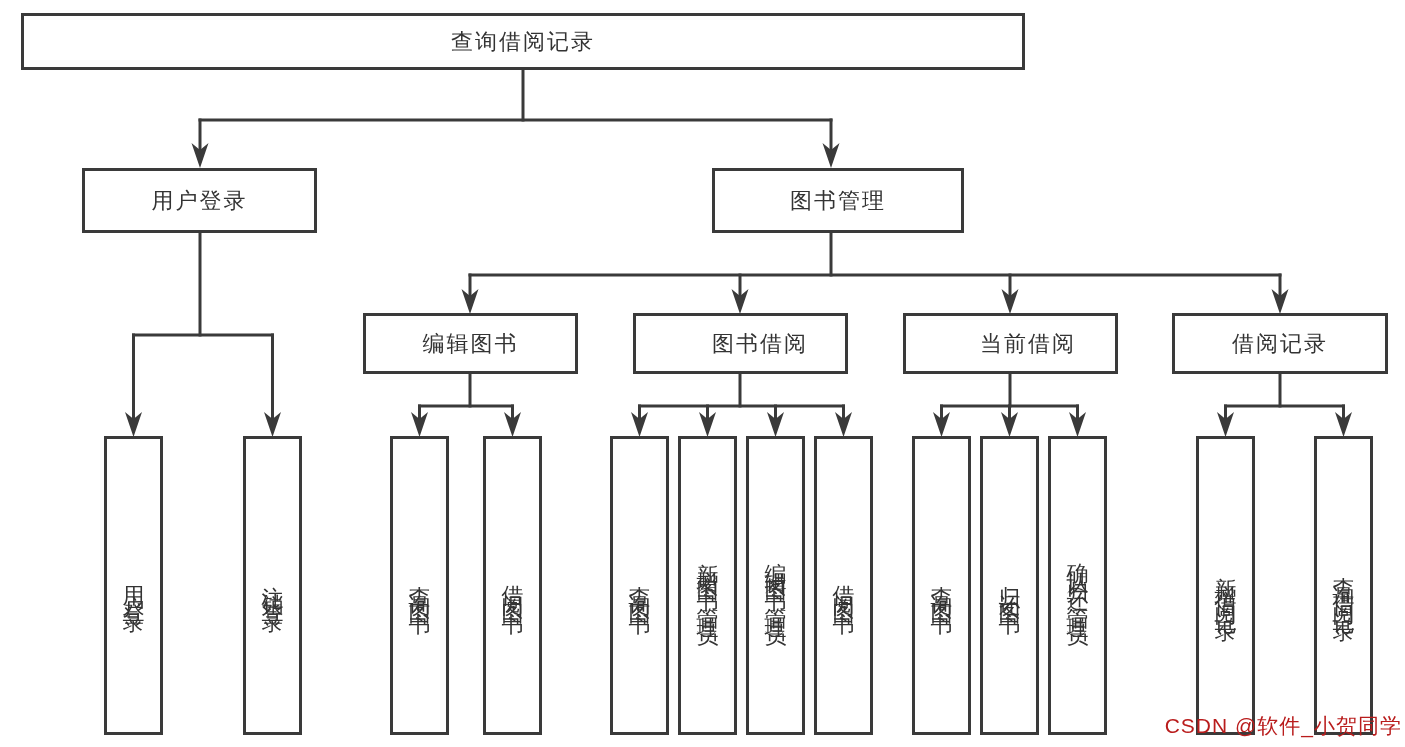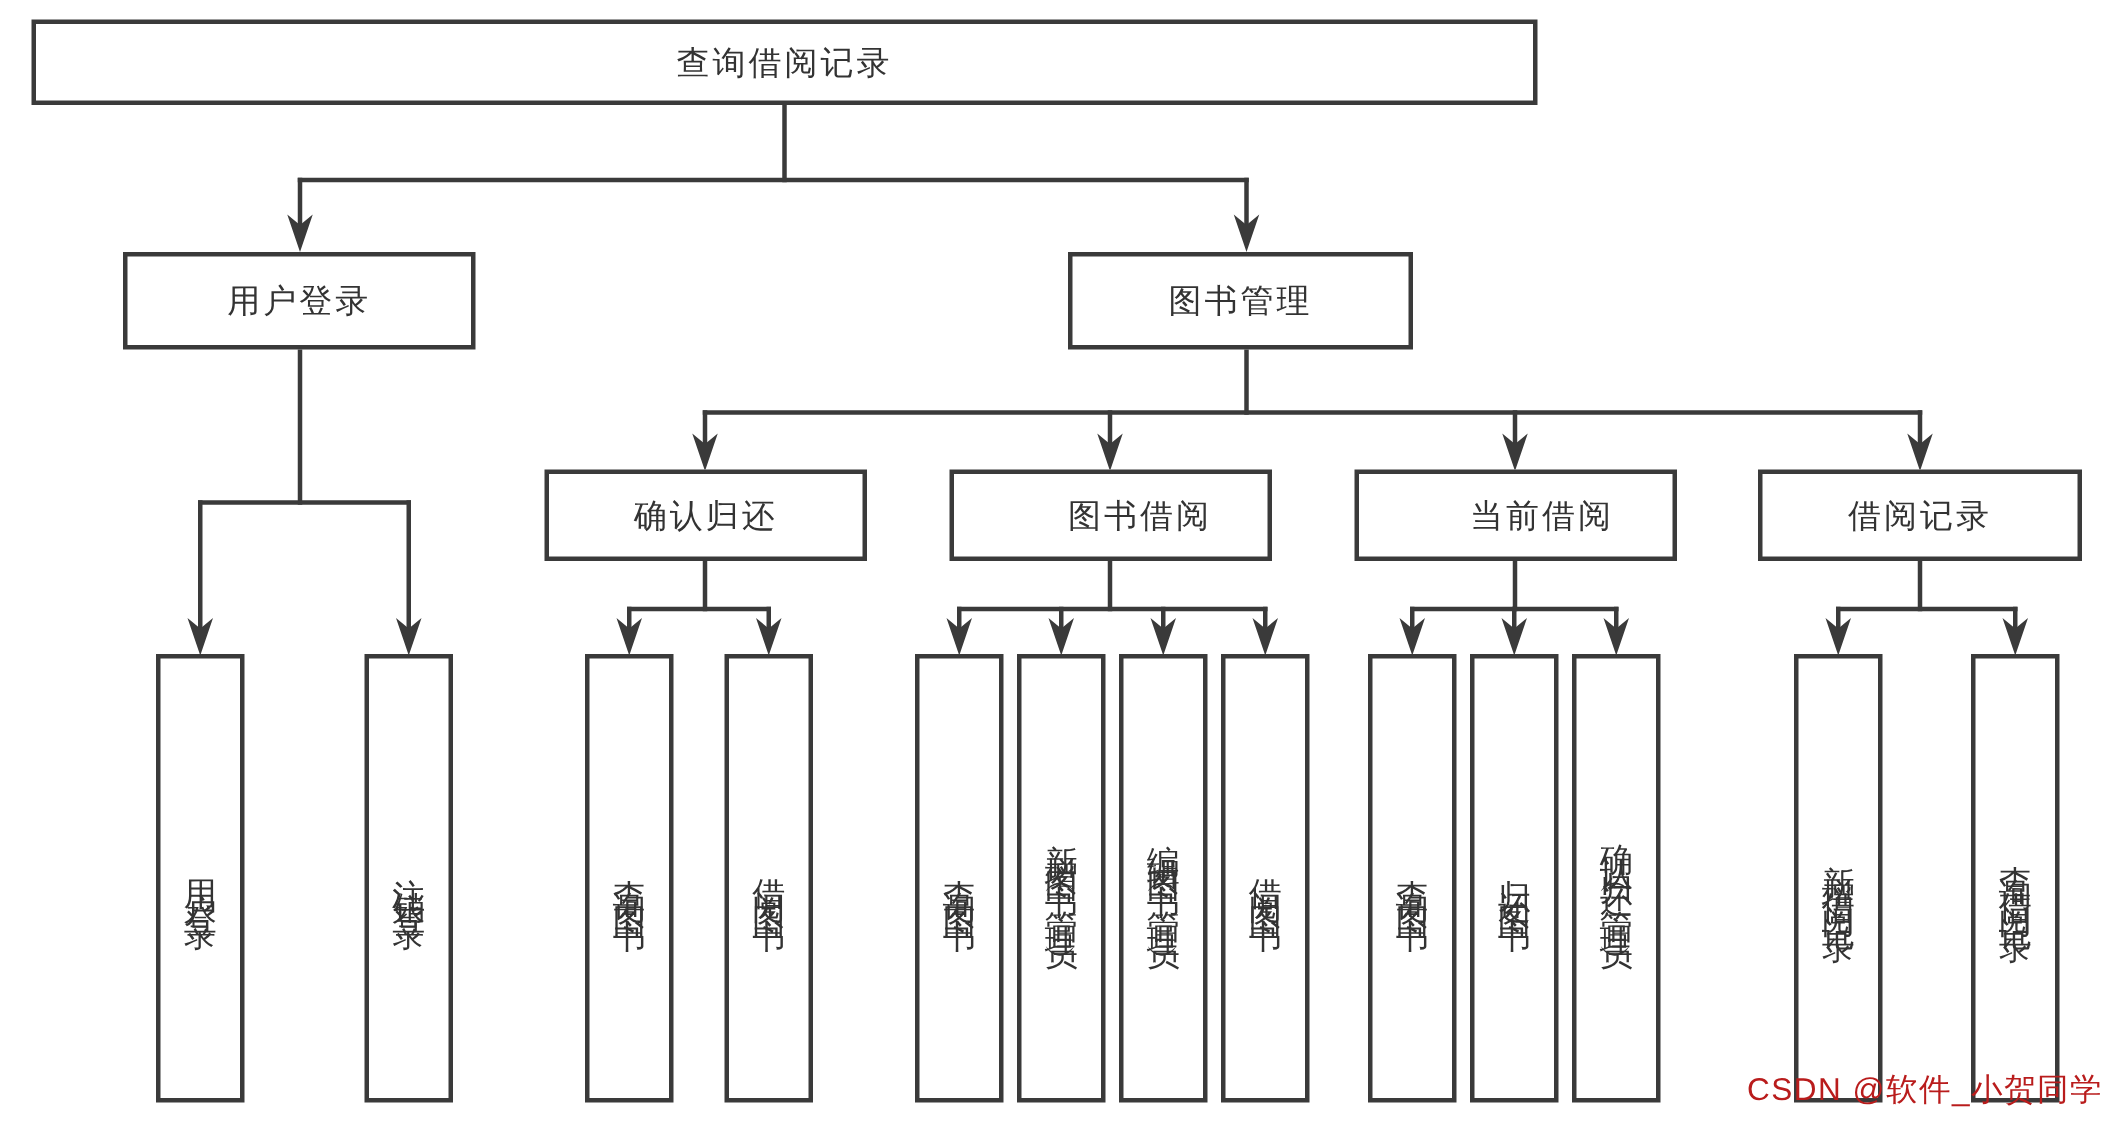--- a/index.html
+++ b/index.html
@@ -43,21 +43,21 @@
     writing-mode: vertical-rl;
     text-orientation: mixed;
     font-size: 22px;
     letter-spacing: 9px;
     line-height: 1;
     white-space: nowrap;
   }
   
   .box-root  { left: 21px;   top: 13px;  width: 1004px; height: 57px; }
   .box-l2-0  { left: 82px;   top: 168px; width: 235px;  height: 65px; }
-  .box-l2-1  { left: 712px;  top: 168px; width: 230px;  height: 65px; }
+  .box-l2-1  { left: 712px;  top: 168px; width: 252px;  height: 65px; }
   .box-l3-0  { left: 363px;  top: 313px; width: 215px;  height: 61px; }
   .box-l3-1  { left: 633px;  top: 313px; width: 215px;  height: 61px; padding-left: 39px; }
   .box-l3-2  { left: 903px;  top: 313px; width: 215px;  height: 61px; padding-left: 35px; }
   .box-l3-3  { left: 1172px; top: 313px; width: 216px;  height: 61px; }
   .box-u1 { left: 104px; }
   .box-u2 { left: 243px; }
   .box-n1 { left: 390px; }
   .box-n2 { left: 483px; }
   .box-b1 { left: 610px; }
   .box-b2 { left: 678px; }
@@ -144,21 +144,21 @@
   </div>
 
   <div class="node box-l2-0">
     <span class="h-label">用户登录</span>
   </div>
   <div class="node box-l2-1">
     <span class="h-label">图书管理</span>
   </div>
 
   <div class="node box-l3-0">
-    <span class="h-label">确认归还</span>
+    <span class="h-label">编辑图书</span>
   </div>
   <div class="node box-l3-1">
     <span class="h-label">图书借阅</span>
   </div>
   <div class="node box-l3-2">
     <span class="h-label">当前借阅</span>
   </div>
   <div class="node box-l3-3">
     <span class="h-label">借阅记录</span>
   </div>

